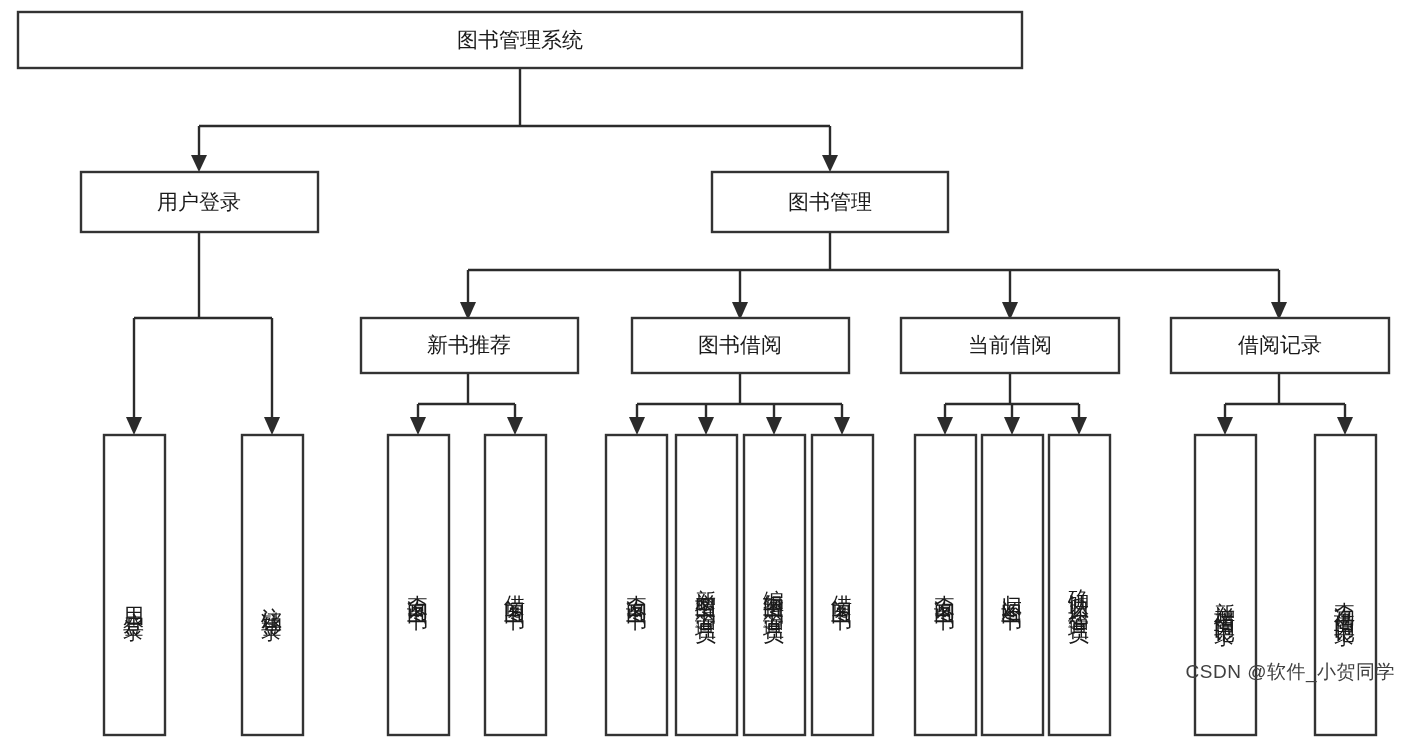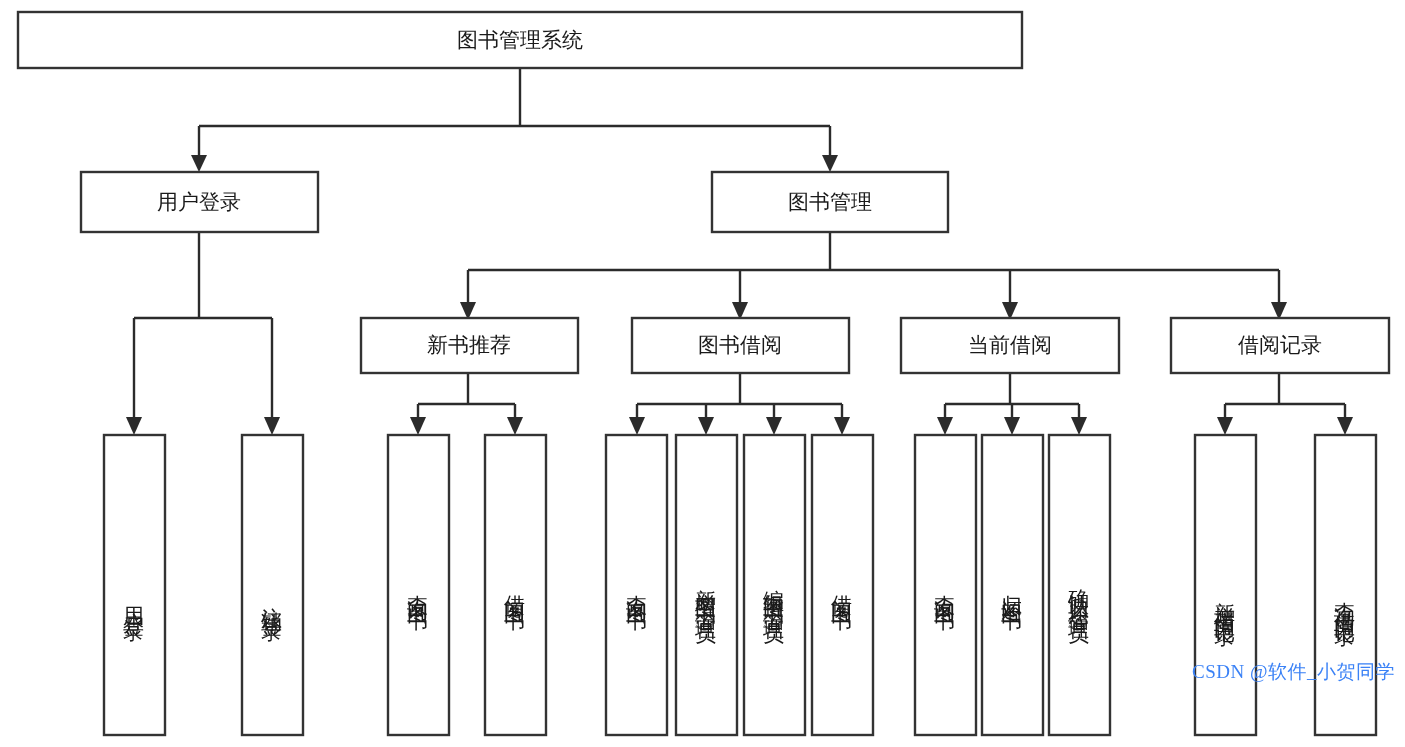--- a/index.html
+++ b/index.html
@@ -56,23 +56,23 @@
     fill: #1a1a1a;
     writing-mode: vertical-rl;
     text-orientation: upright;
     letter-spacing: 5px;
     dominant-baseline: central;
   }
   .watermark {
     position: absolute;
     right: 10px;
     bottom: 6px;
-    font-family: Liberation Serif, serif;
+    font-family: Liberation Sans, sans-serif;
     font-size: 19px;
-    color: #3b82f6;
+    color: #404040;
     white-space: nowrap;
     user-select: none;
     letter-spacing: 0.5px;
   }
 </style>
 </head>
 <body>
 
 <div id="diagram-root">
 

